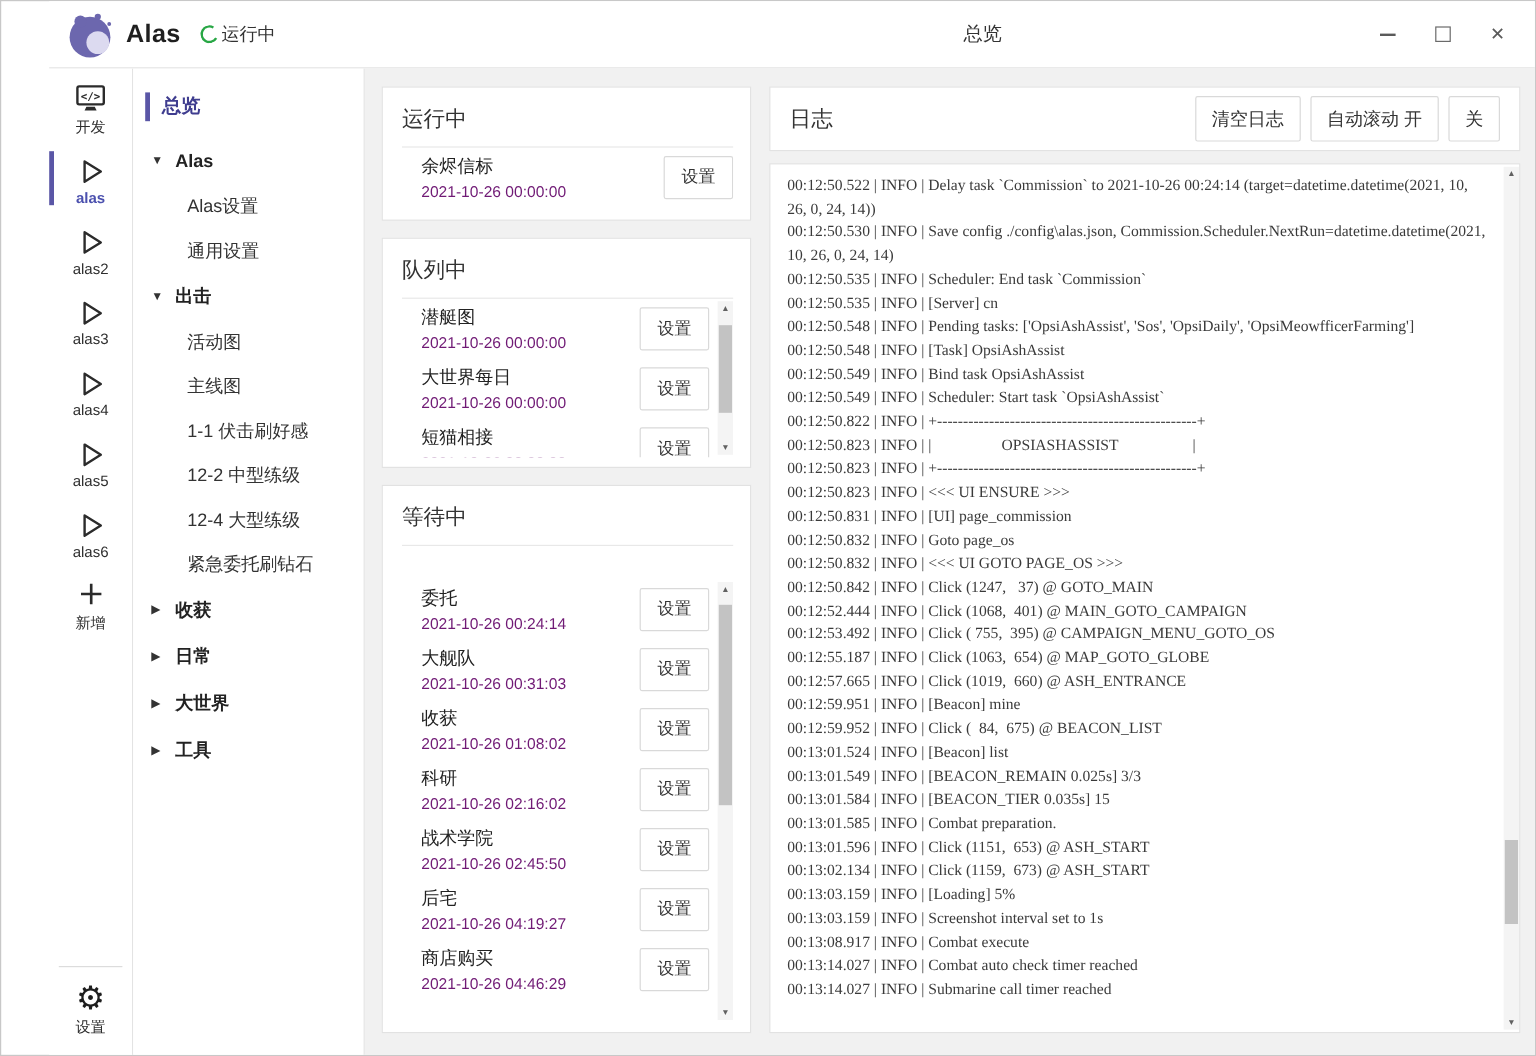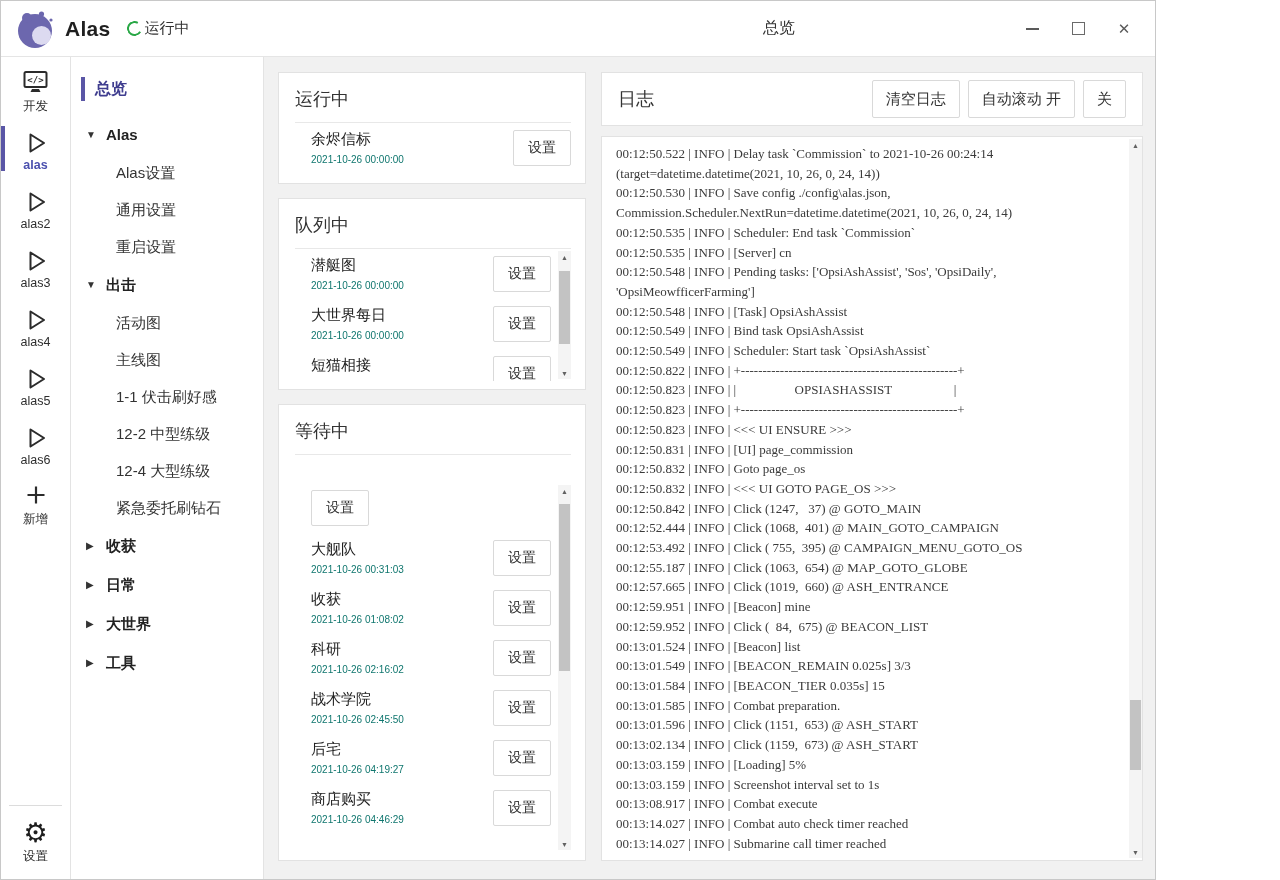--- a/index.html
+++ b/index.html
@@ -2,21 +2,21 @@
 <html style="--accent: #5a56a6; --green: #28a745;"><head>
 <meta charset="utf-8">
 <style>
   * { box-sizing: border-box; }
   html,body { margin:0; padding:0; }
   body {
     width:1280px; height:880px;
     font-family:"Liberation Sans","DejaVu Sans",sans-serif;
     background:#fff; color:#333; overflow:hidden;
   }
-  .window { width:1156px; height:880px; border:1px solid #c8c8c8; display:flex; flex-direction:column; background:#fff; }
+  .window { width:1280px; height:880px; border:1px solid #c8c8c8; display:flex; flex-direction:column; background:#fff;padding-left:40px; }
 
   
   header { height:56px; flex:none; border-bottom:1px solid #e5e5e5; display:flex; align-items:center; padding:0 14px; position:relative; background:#fff; }
   .hdr-left { display:flex; align-items:center; }
   .app-title { font-size:21px; font-weight:bold; color:#1f1f1f; margin-left:10px; letter-spacing:.3px; }
   .spinner { width:15px; height:15px; border-radius:50%; margin-left:16px; border:2.5px solid var(--green); border-right-color:transparent; transform:rotate(-15deg); }
   .status-text { font-size:15px; color:#333; margin-left:3px; }
   .hdr-title { position:absolute; left:778px; transform:translateX(-50%); font-size:16px; color:#333; }
   .hdr-controls { margin-left:auto; display:flex; align-items:center; gap:28px; padding-right:8px; }
   .win-btn { display:flex; align-items:center; justify-content:center; width:18px; height:18px; cursor:pointer; color:#5a5a5a; }
@@ -60,21 +60,21 @@
   .sec { display:flex; flex-direction:column; padding:14px 14px 8px 16px; }
   .sec-running { height:112px; flex:none; }
   .sec-queue   { height:192px; flex:none;justify-content:flex-end; }
   .sec-waiting { flex:1; min-height:0;gap:28px; }
   .sec-title { font-size:18px; color:#333; padding-bottom:11px; border-bottom:1px solid #e8e8e8; flex:none; }
   .sec-list { flex:1; min-height:0; overflow:hidden; position:relative; }
   .sec-list.scrollable { padding-right:20px; }
   .task-row { display:flex; align-items:center; height:50px;margin-left:16px; }
   .task-info { flex:1; min-width:0; }
   .task-name { font-size:15px; color:#222; line-height:22px; }
-  .task-time { font-size:10px; color:#0f766e; line-height:19px; }
+  .task-time { font-size:13px; color:#701a75; line-height:19px; }
   .task-set { height:36px; width:58px; flex:none; padding:0; font-size:14px; }
 
   
   .fsb { position:absolute; right:0; top:2px; bottom:2px; width:13px; background:#f4f4f4; display:flex; flex-direction:column; }
   .fsb-arrow { height:12px; flex:none; font-size:7px; color:#616161; text-align:center; line-height:13px; cursor:pointer; }
   .fsb-track { flex:1; position:relative; cursor:pointer; }
   .fsb-thumb { position:absolute; left:1px; right:1px; background:#c3c3c3; }
 
   
   .log-body { flex:1; min-height:0; position:relative; padding:7px 24px 7px 14px; overflow:hidden; }
@@ -193,21 +193,20 @@
     </nav>
 
     <nav class="menu" id="menu">
         <div class="menu-overview">总览</div>
         <div class="menu-group">
           <span class="menu-caret">▼</span>
           <span>Alas</span>
         </div>
         <div class="menu-sub">Alas设置</div>
         <div class="menu-sub">通用设置</div>
-        <div class="menu-sub">重启设置</div>
         <div class="menu-group">
           <span class="menu-caret">▼</span>
           <span>出击</span>
         </div>
         <div class="menu-sub">活动图</div>
         <div class="menu-sub">主线图</div>
         <div class="menu-sub">1-1 伏击刷好感</div>
         <div class="menu-sub">12-2 中型练级</div>
         <div class="menu-sub">12-4 大型练级</div>
         <div class="menu-sub">紧急委托刷钻石</div>
@@ -277,20 +276,24 @@
                 </div>
                 <div class="fsb-arrow">▼</div>
               </div>
             </div>
         </div>
 
         <div class="card sec sec-waiting">
           <div class="sec-title">等待中</div>
           <div class="sec-list scrollable">
               <div class="task-row">
+                <div class="task-info">
+                  <div class="task-name">委托</div>
+                  <div class="task-time">2021-10-26 00:24:14</div>
+                </div>
                 <button class="btn task-set">设置</button>
               </div>
               <div class="task-row">
                 <div class="task-info">
                   <div class="task-name">大舰队</div>
                   <div class="task-time">2021-10-26 00:31:03</div>
                 </div>
                 <button class="btn task-set">设置</button>
               </div>
               <div class="task-row">

